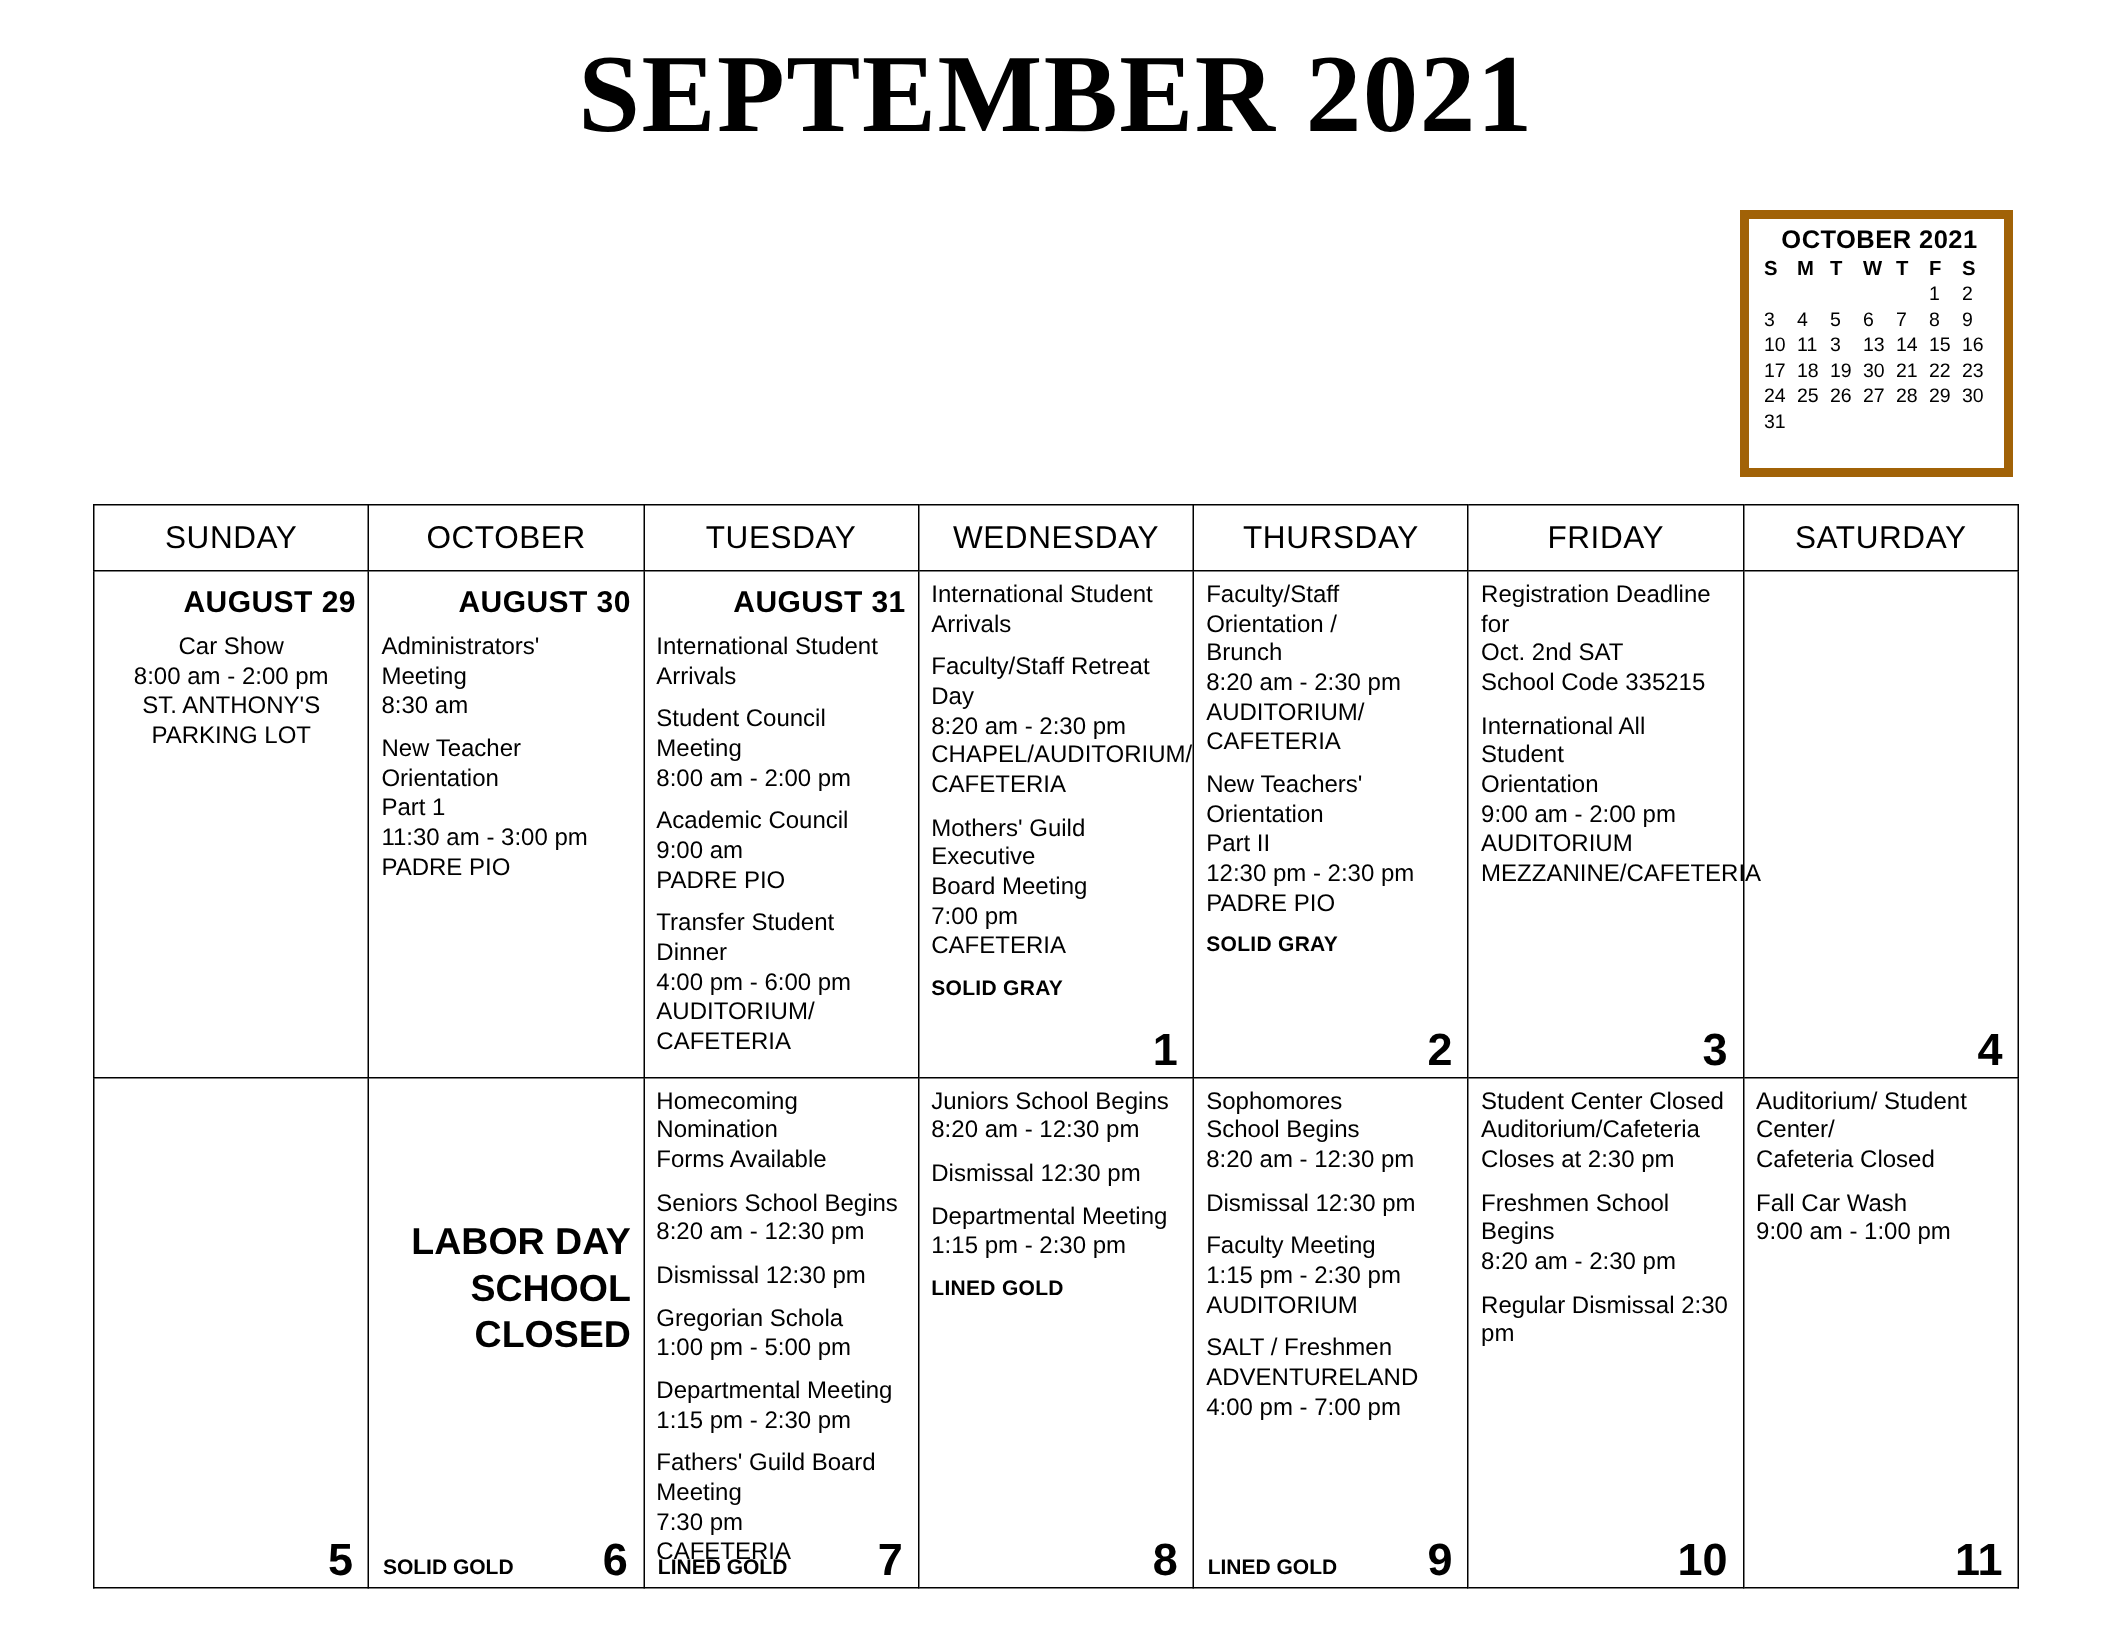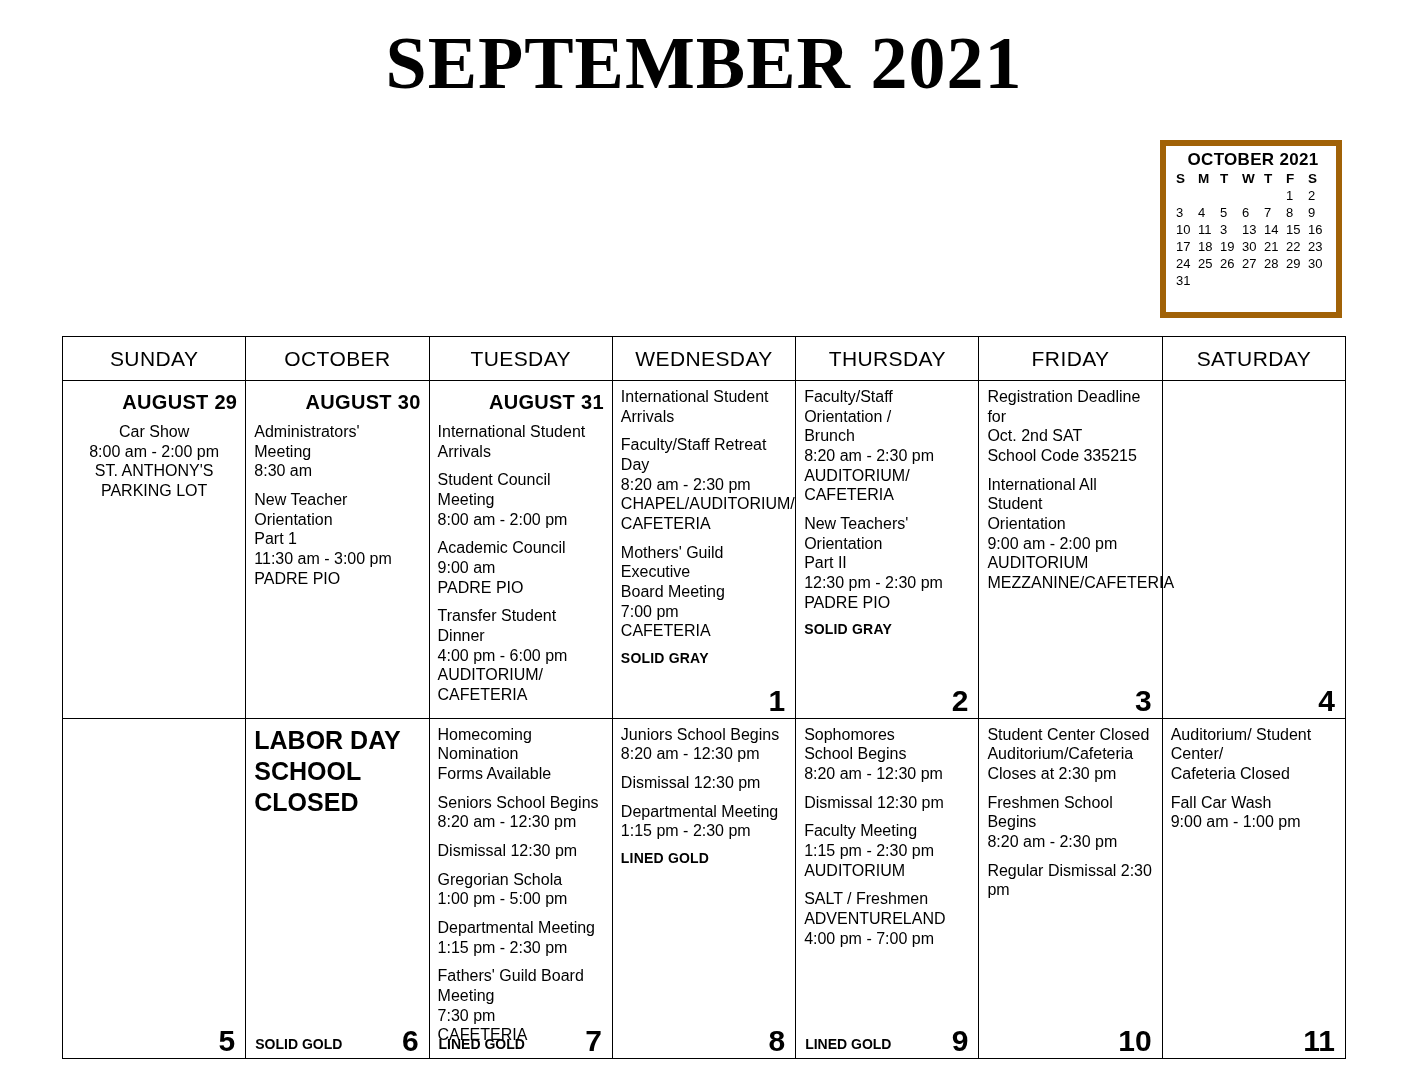--- a/index.html
+++ b/index.html
@@ -151,24 +151,25 @@
     margin-top: 2px;
   }
   .tag-bottom {
     position: absolute;
     left: 9px;
     bottom: 6px;
     font-size: 14px;
     font-weight: bold;
   }
   .bigclosed {
-    text-align: left;
+    text-align: right;
     font-size: 25px;
     font-weight: bold;
     line-height: 1.25;
+    margin-top: 88px;
   }
   .cell-center {
     text-align: center;
   }
 </style>
 </head>
 <body>
 
 <div class="page">
 

